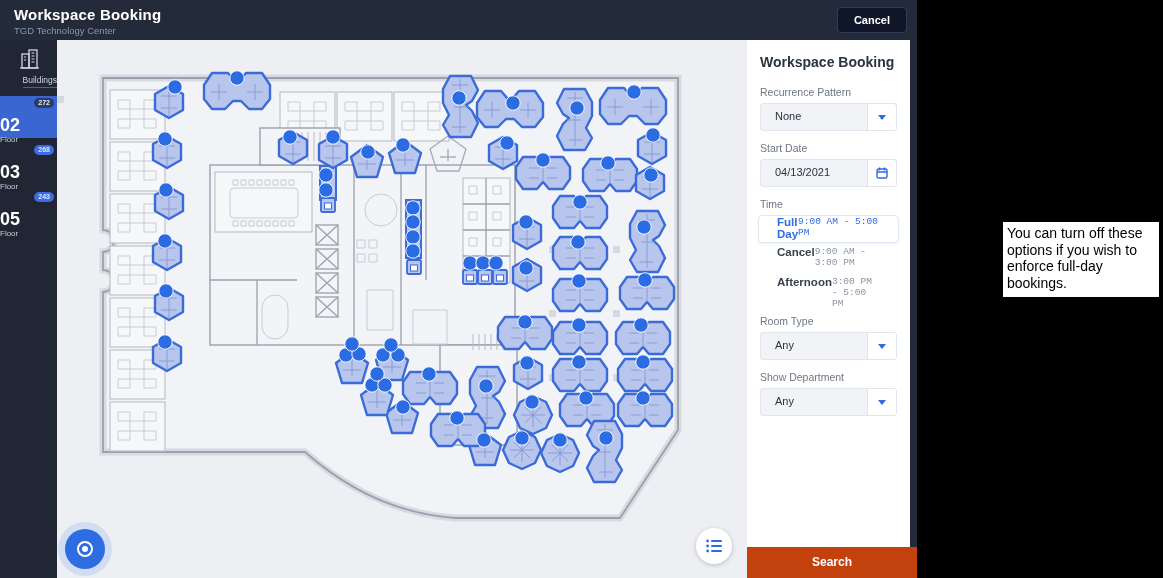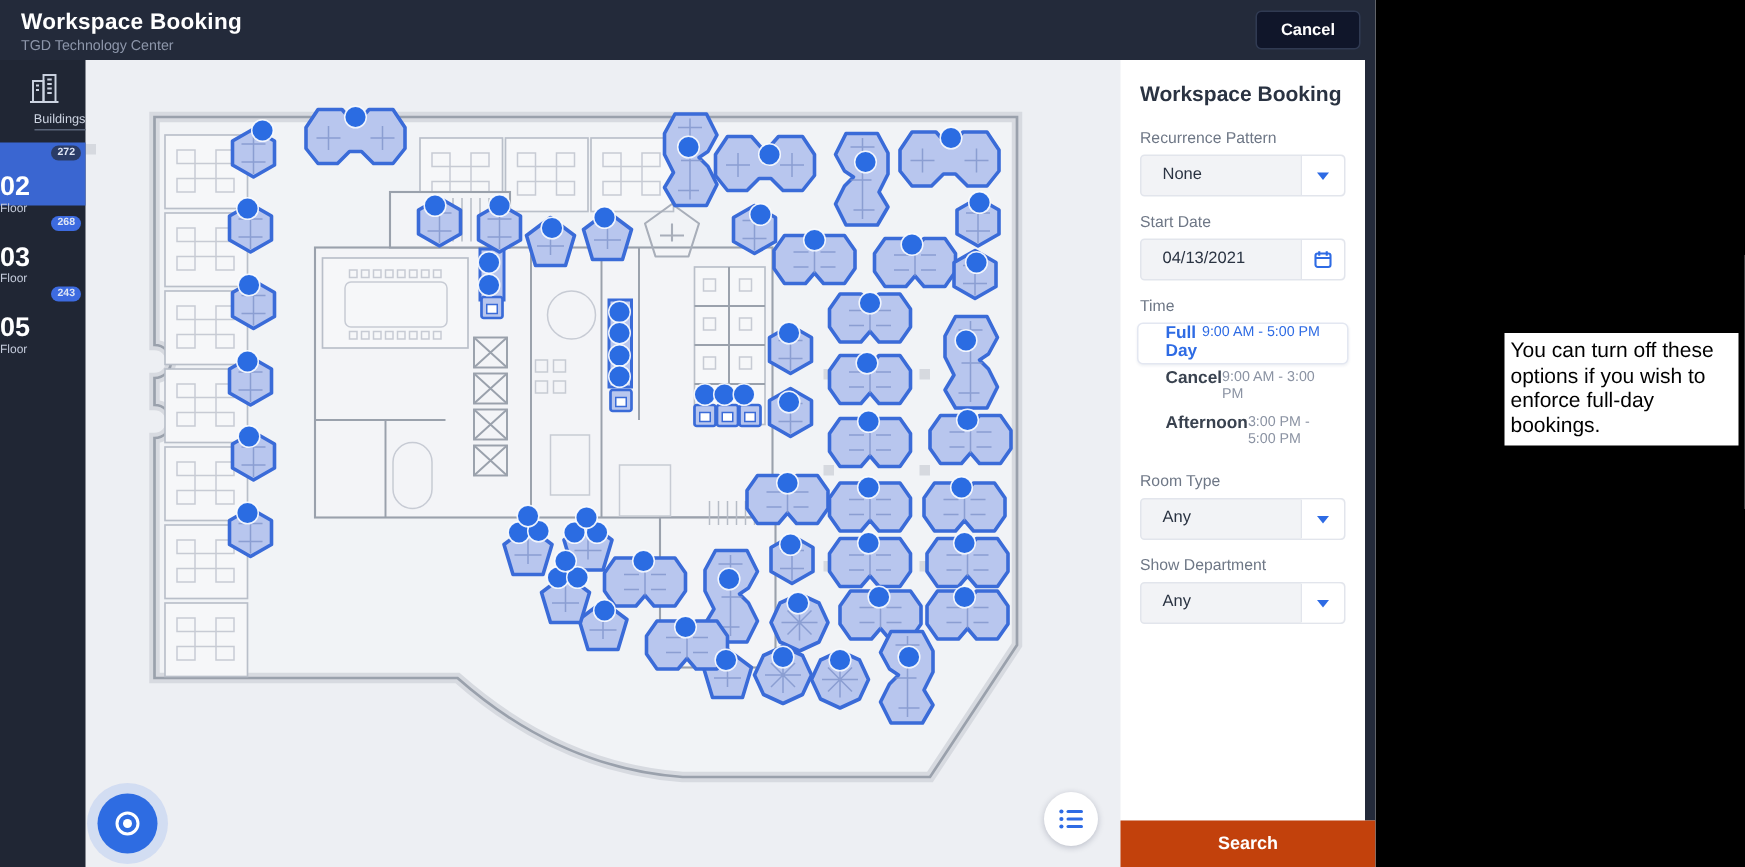--- a/index.html
+++ b/index.html
@@ -56,21 +56,21 @@
   .p-title{font-size:14px;font-weight:bold;color:#2a3342;margin-bottom:16px;}
   .p-label{font-size:10.5px;color:#6e7786;margin-bottom:5px;}
   .fld{display:flex;height:26px;border:1px solid #e2e5ec;border-radius:3px;background:#f2f3f6;margin-bottom:11px;cursor:pointer;}
   .fld-val{flex:1;font-size:11px;font-weight:normal;color:#2a3342;line-height:25px;padding-left:14px;}
   .fld-btn{width:28px;background:#fff;border-left:1px solid #e2e5ec;border-radius:0 3px 3px 0;
     display:flex;align-items:center;justify-content:center;}
   .caret{width:0;height:0;border-left:4px solid transparent;border-right:4px solid transparent;border-top:5px solid #2e6be4;}
   .t-row{display:flex;align-items:flex-start;height:26px;padding:0 18px;margin:0 -2px 2px -2px;cursor:pointer;border:1px solid transparent;}
   .t-row.sel{background:#fff;border:1px solid #e3e7f1;border-radius:4px;box-shadow:0 1px 2px rgba(40,60,120,.08);}
   .t-name{flex:1;font-size:11.5px;font-weight:bold;color:#39424f;}
-  .t-range{font-size:9.5px;color:#8b93a3;}
+  .t-range{font-size:9.5px;color:#8b93a3;font-family:Liberation Mono, monospace;}
   .t-row.sel .t-name,.t-row.sel .t-range{color:#2e6be4;}
   .gap{height:10px;}
   .scrollstrip{position:absolute;left:910px;top:40px;width:7px;height:507px;background:#232a3a;z-index:21;}
   .search-btn{position:absolute;left:747px;top:547px;width:170px;height:49px;background:#c2410c;color:#fff;
     font-size:12px;font-weight:bold;text-align:center;line-height:31px;cursor:pointer;z-index:22;}
 
   
   .tooltip{position:absolute;left:1003px;top:222px;width:149px;background:#fff;color:#000;
     font-size:14px;line-height:16.5px;padding:3px 3px 6px 4px;}
 </style>

